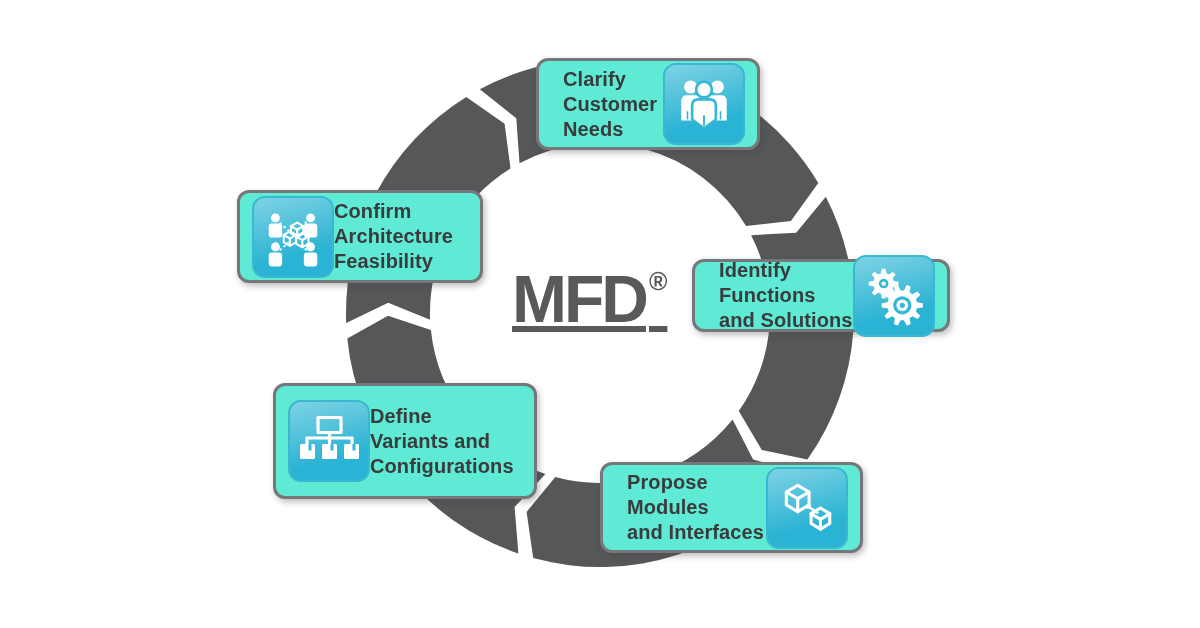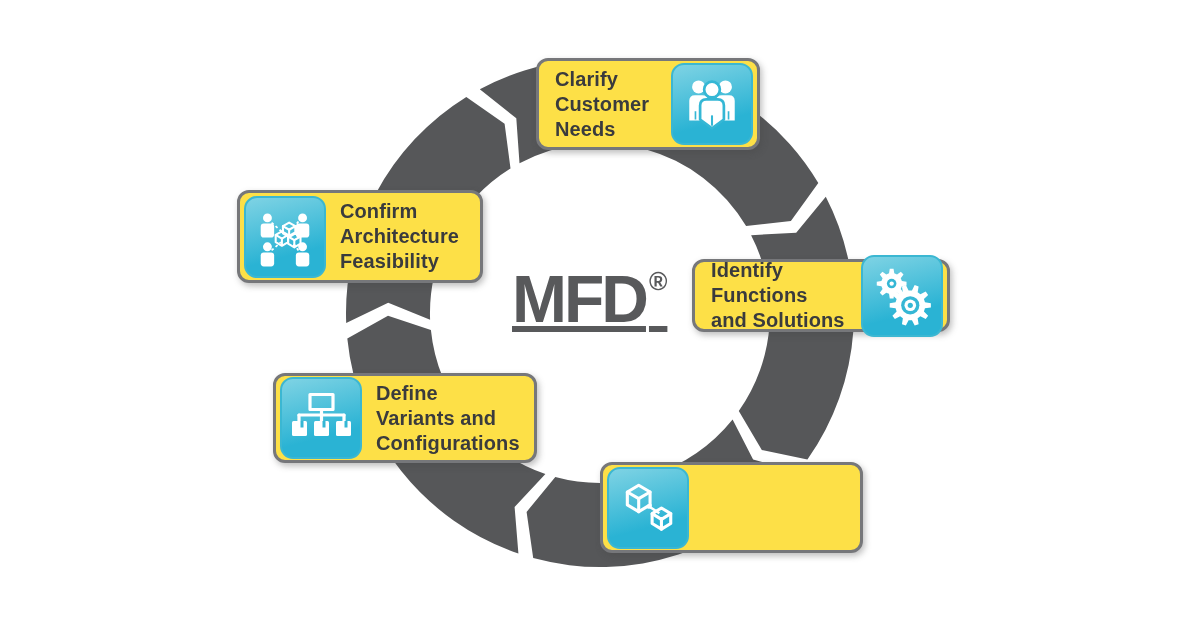--- a/index.html
+++ b/index.html
@@ -3,29 +3,29 @@
 <meta charset="utf-8">
 <style>
   html,body{margin:0;padding:0;background:#fff;}
   #stage{
     position:relative;width:1200px;height:628px;overflow:hidden;background:#fff;
     font-family:"Liberation Sans",sans-serif;
   }
   #ring{position:absolute;left:0;top:0;}
   .card{
     position:absolute;display:flex;align-items:center;box-sizing:border-box;
-    background:#fde047;border:3px solid var(--card-border);border-radius:12px;
-    padding:4px;box-shadow:2px 3px 6px rgba(70,70,70,.35);
+    background:#5eead4;border:3px solid var(--card-border);border-radius:12px;
+    padding:12px;box-shadow:2px 3px 6px rgba(70,70,70,.35);
   }
   .card-label{
     font-size:20px;line-height:25px;font-weight:bold;color:var(--text);
     white-space:pre-line;letter-spacing:.1px;
   }
   .icon-right .card-label{margin-left:12px;flex:1;}
-  .icon-left  .card-label{margin-left:14px;flex:1;}
+  .icon-left  .card-label{flex:1;}
   .tile{
     width:82px;height:82px;flex:none;box-sizing:border-box;border-radius:13px;
     border:2px solid var(--tile-border);
     background:linear-gradient(165deg,var(--tile-gradient-top) 0%,var(--tile-gradient-bottom) 70%);
     display:flex;align-items:center;justify-content:center;
   }
   .tile svg{display:block;}
   .hole{fill:var(--icon-accent);}
   .wline{stroke:#fff;fill:none;stroke-linejoin:round;stroke-linecap:round;}
   .mfd{
@@ -83,37 +83,40 @@
         <circle cx="19" cy="17" r="2.1" fill="#fff"></circle>
         <path id="gear-big" fill="#fff" d="M51.21,35.10 L56.90,35.99 L56.90,40.01 L51.21,40.90 L50.20,44.01 L54.28,48.07 L51.92,51.32 L46.79,48.69 L44.14,50.62 L45.06,56.30 L41.24,57.55 L38.64,52.41 L35.36,52.41 L32.76,57.55 L28.94,56.30 L29.86,50.62 L27.21,48.69 L22.08,51.32 L19.72,48.07 L23.80,44.01 L22.79,40.90 L17.10,40.01 L17.10,35.99 L22.79,35.10 L23.80,31.99 L19.72,27.93 L22.08,24.68 L27.21,27.31 L29.86,25.38 L28.94,19.70 L32.76,18.45 L35.36,23.59 L38.64,23.59 L41.24,18.45 L45.06,19.70 L44.14,25.38 L46.79,27.31 L51.92,24.68 L54.28,27.93 L50.20,31.99 Z"></path>
         <circle cx="37" cy="38" r="8.8" class="hole"></circle>
         <circle cx="37" cy="38" r="5.6" fill="#fff"></circle>
         <circle cx="37" cy="38" r="2.5" class="hole"></circle>
       </svg>
     </div>
   </div>
 
   <div class="card icon-right" style="left:600px;top:462px;width:263px;height:91px">
+    <div class="card-label">Propose
+Modules
+and Interfaces</div>
     <div class="tile">
       <svg width="62" height="62" viewBox="0 0 60 60">
         <g class="wline" stroke-width="3">
           <path d="M21,8 L32,14.5 21,21 10,14.5 Z"></path>
           <path d="M10,14.5 V27 L21,33.5 V21"></path>
           <path d="M32,14.5 V27 L21,33.5"></path>
           <path d="M43,30 L52,35.5 43,41 34,35.5 Z"></path>
           <path d="M34,35.5 V45 L43,50.5 V41"></path>
           <path d="M52,35.5 V45 L43,50.5"></path>
         </g>
         <path d="M32.5,29.5 L41,35" stroke="#fff" stroke-width="2.4"></path>
         <rect x="29.5" y="26.5" width="4.2" height="4.2" fill="#fff"></rect>
       </svg>
     </div>
   </div>
 
-  <div class="card icon-left" style="left:273px;top:373px;width:264px;height:90px">
+  <div class="card icon-left" style="left:273px;top:383px;width:264px;height:116px">
     <div class="tile">
       <svg width="62" height="60" viewBox="0 0 62 60">
         <rect x="20" y="6.5" width="23" height="15" class="wline" stroke-width="3.2"></rect>
         <path d="M31.5,21.5 V27" class="wline" stroke-width="3.2"></path>
         <path d="M9,27 H54" class="wline" stroke-width="3.2"></path>
         <path d="M9,27 V33 M31.5,27 V33 M54,27 V33" class="wline" stroke-width="3.2"></path>
         <rect x="2" y="33" width="15" height="15" rx="1.5" fill="#fff"></rect>
         <rect x="24" y="33" width="15" height="15" rx="1.5" fill="#fff"></rect>
         <rect x="46" y="33" width="15" height="15" rx="1.5" fill="#fff"></rect>
         <rect x="10.5" y="33" width="3" height="6.5" class="hole"></rect>

